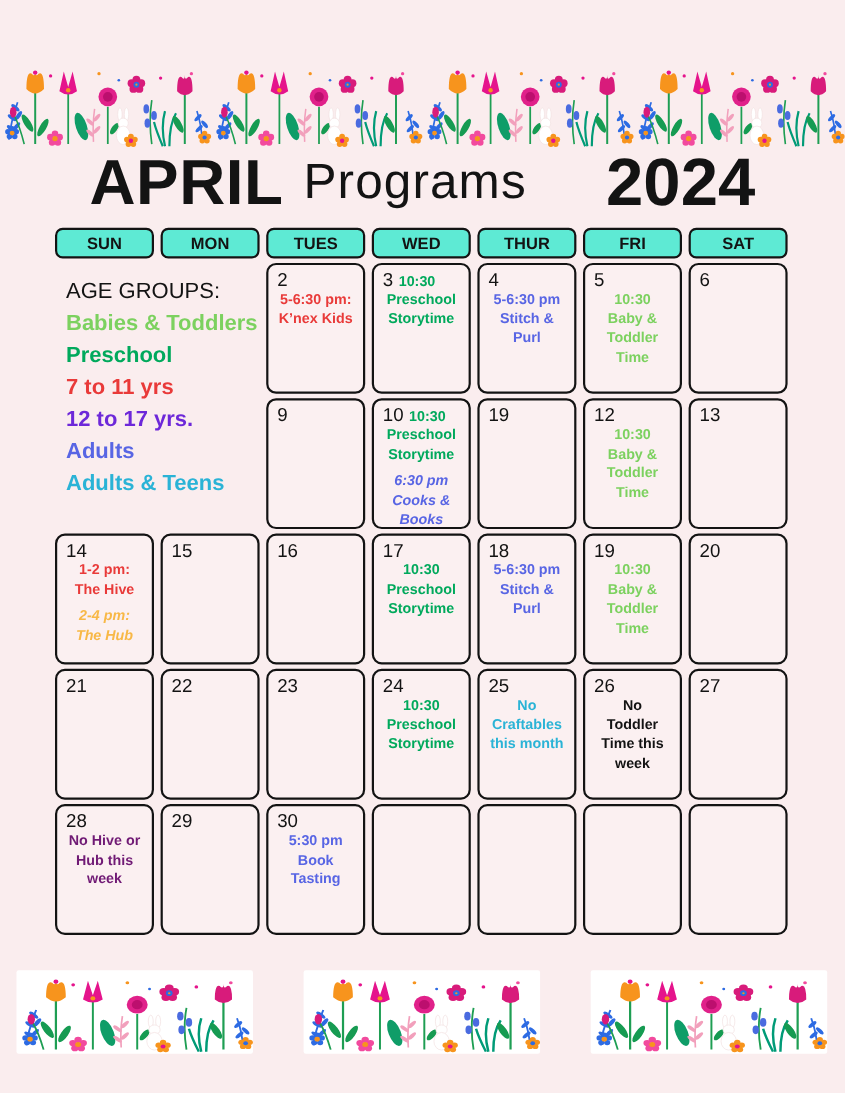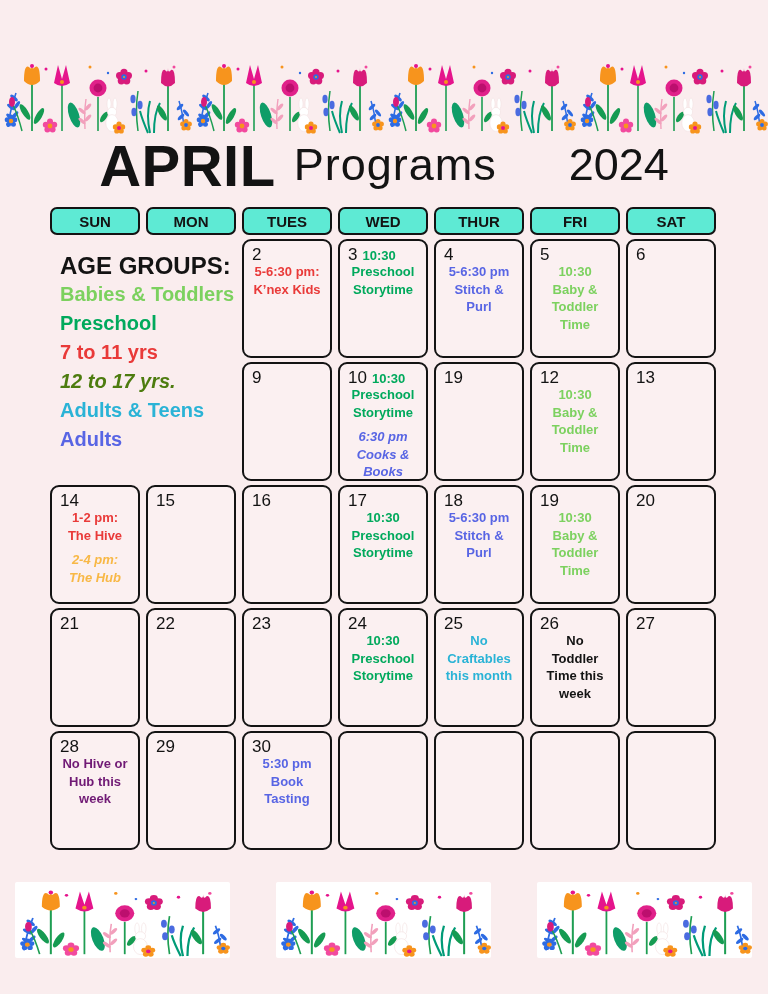--- a/index.html
+++ b/index.html
@@ -18,21 +18,21 @@
   .fp1{left:15px;} .fp2{left:276px;} .fp3{left:537px;}
   .floral-panel svg{display:block;}
 
   
   .titlebar{
     position:absolute;top:134px;left:0;width:768px;height:62px;
     display:flex;align-items:center;justify-content:center;
   }
   .t-month{font-size:58px;font-weight:900;letter-spacing:.5px;}
   .t-label{font-size:45px;font-weight:400;margin-left:18px;letter-spacing:1px;}
-  .t-year{font-size:45px;font-weight:400;margin-left:72px;}
+  .t-year{font-size:61px;font-weight:700;margin-left:72px;}
 
   
   .dow-row{
     position:absolute;top:207px;left:50px;
     display:grid;grid-template-columns:repeat(7,90px);gap:6px;
   }
   .dow{
     height:24px;border:2px solid #131313;border-radius:7px;
     background:#5eead4;
     display:flex;align-items:center;justify-content:center;
@@ -54,21 +54,21 @@
   .cell-top{display:flex;align-items:baseline;padding:2px 0 0 4px;}
   .daynum{font-size:17px;color:#131313;line-height:1;}
   .inline-time{font-weight:bold;font-size:13px;margin-left:5px;}
   .events{display:flex;flex-direction:column;}
   .cell.v-center .events{flex:1;padding-bottom:8px;}
   .event{font-weight:bold;font-size:13px;text-align:center;line-height:1.35;}
   .event+.event{margin-top:7px;font-style:italic;}
 
   
   .legend{position:absolute;top:251px;left:60px;width:186px;}
-  .legend-title{font-weight:bold;font-size:24px;line-height:29px;color:#131313;}
+  .legend-title{font-weight:normal;font-size:20px;line-height:29px;color:#131313;}
   .legend-item{font-weight:bold;font-size:20px;line-height:29px;white-space:nowrap;}
 </style>
 </head>
 <body>
 
 <svg width="0" height="0" style="position:absolute" aria-hidden="true">
   <defs>
     <g id="ftile">
 
       <path d="M8 72 Q10 55 16 38" stroke="#2D6BE3" stroke-width="1.6" fill="none"></path>
@@ -436,23 +436,23 @@
         </div>
         <div class="events"></div>
       </div>
     </div>
 
   <div class="legend">
     <div class="legend-title">AGE GROUPS:</div>
     <div class="legend-item" style="color: rgb(124, 209, 95);">Babies &amp; Toddlers</div>
     <div class="legend-item" style="color: rgb(0, 169, 92);">Preschool</div>
     <div class="legend-item" style="color: rgb(233, 58, 57);">7 to 11 yrs</div>
-    <div class="legend-item" style="color: #4d7c0f; font-style: italic;">12 to 17 yrs.</div>
+    <div class="legend-item" style="color: #6d28d9;">12 to 17 yrs.</div>
+    <div class="legend-item" style="color: rgb(88, 101, 228);">Adults</div>
     <div class="legend-item" style="color: rgb(42, 179, 214);">Adults &amp; Teens</div>
-    <div class="legend-item" style="color: rgb(88, 101, 228);">Adults</div>
   </div>
 
   <div class="floral-panel fp1">
     <svg width="215" height="76" viewBox="0 0 192 80" preserveAspectRatio="none">
         <use href="#ftile"></use>
       </svg>
   </div>
   <div class="floral-panel fp2">
     <svg width="215" height="76" viewBox="0 0 192 80" preserveAspectRatio="none">
         <use href="#ftile"></use>

